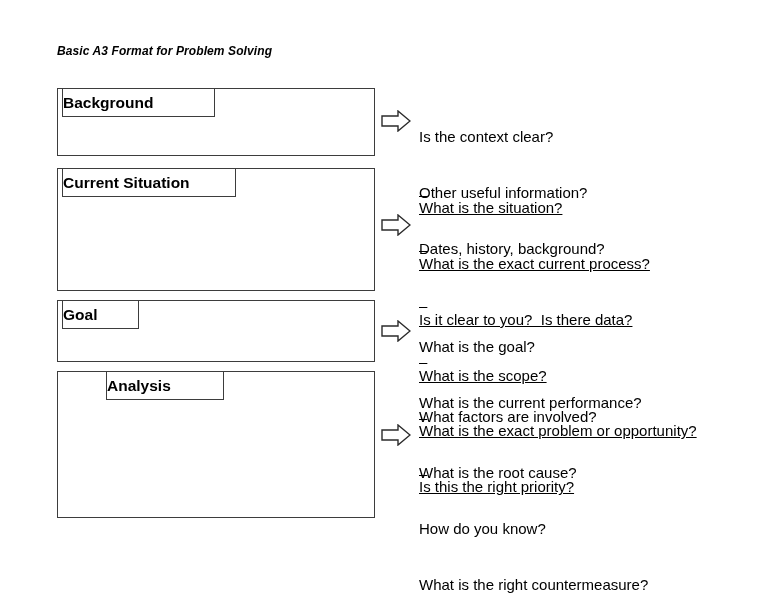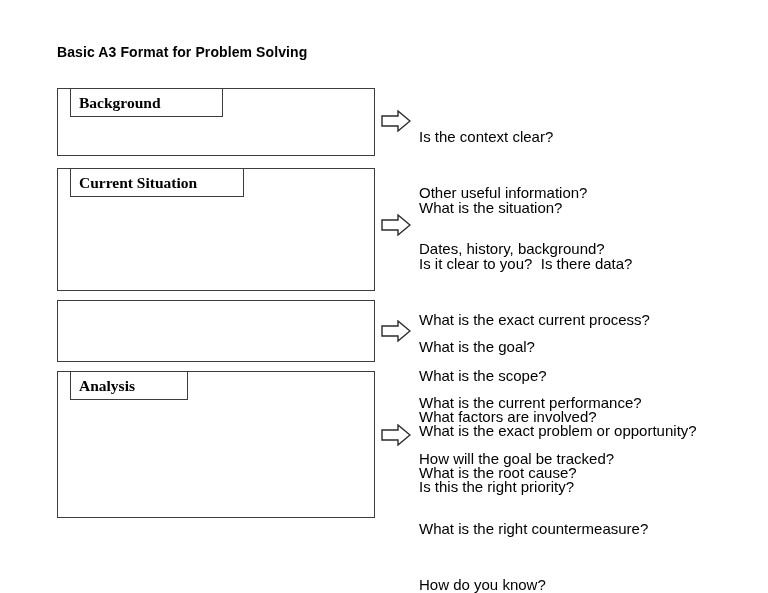--- a/index.html
+++ b/index.html
@@ -13,53 +13,52 @@
     position: relative;
     overflow: hidden;
     font-family: "Liberation Sans", sans-serif;
     color: #000000;
   }
 
   #page-title {
     position: absolute;
     left: 57px;
     top: 44px;
-    font-size: 14px;
+    font-size: 12px;
     font-weight: bold;
     letter-spacing: 0.1px;
     white-space: nowrap;
+    font-style: italic;
   }
 
   
   .section {
     position: absolute;
   }
 
   .main-box {
     position: absolute;
     left: 0;
     top: 0;
     box-sizing: border-box;
     background: #ffffff;
     border: 1.6px solid #3d3d3d;
   }
 
   .label-box {
     position: absolute;
-    left: 13px;
+    left: 5px;
     top: 0px;
     box-sizing: border-box;
     background: #ffffff;
     border: 1.6px solid #3d3d3d;
     height: 29px;
     display: flex;
     align-items: center;
-    padding-left: 8px;
     z-index: 3;
-    font-family: Liberation Serif, serif;
   }
 
   .label-text {
     font-size: 15.5px;
     font-weight: bold;
     white-space: nowrap;
     line-height: 1;
   }
 
   
@@ -117,60 +116,62 @@
     <span class="label-text">Current Situation</span>
   </div>
 </div>
 
 <div class="arrow" style="left:381px; top:214px;">
   <svg viewBox="0 0 30 22" xmlns="http://www.w3.org/2000/svg">
     <polygon points="1,6 17,6 17,1 29,11 17,21 17,16 1,16" fill="#ffffff" stroke="#2b2b2b" stroke-width="1.4" stroke-linejoin="miter"></polygon>
   </svg>
 </div>
 
-<div class="questions" style="top:162px;">
+<div class="questions" style="top:162px;text-decoration:underline;">
   <div class="q-line">What is the situation?</div>
+  <div class="q-line">What is the exact current process?</div>
   <div class="q-line">Is it clear to you?  Is there data?</div>
-  <div class="q-line">What is the exact current process?</div>
   <div class="q-line">What is the scope?</div>
   <div class="q-line">What is the exact problem or opportunity?</div>
   <div class="q-line">Is this the right priority?</div>
 </div>
 
 <div class="section" style="left:57px; top:300px; width:318px; height:62px;">
   <div class="main-box" style="width:318px; height:62px;"></div>
+  <div class="label-box" style="width:77px;">
+    <span class="label-text">Goal</span>
+  </div>
 </div>
 
 <div class="arrow" style="left:381px; top:320px;">
   <svg viewBox="0 0 30 22" xmlns="http://www.w3.org/2000/svg">
     <polygon points="1,6 17,6 17,1 29,11 17,21 17,16 1,16" fill="#ffffff" stroke="#2b2b2b" stroke-width="1.4" stroke-linejoin="miter"></polygon>
   </svg>
 </div>
 
 <div class="questions" style="top:301px;">
   <div class="q-line">What is the goal?</div>
   <div class="q-line">What is the current performance?</div>
-  <div class="q-line">How will the goal be tracked?</div>
 </div>
 
 <div class="section" style="left:57px; top:371px; width:318px; height:147px;">
   <div class="main-box" style="width:318px; height:147px;"></div>
-  <div class="label-box" style="width:118px;">
+  <div class="label-box" style="width:118px;margin-left:44px;">
     <span class="label-text">Analysis</span>
   </div>
 </div>
 
 <div class="arrow" style="left:381px; top:424px;">
   <svg viewBox="0 0 30 22" xmlns="http://www.w3.org/2000/svg">
     <polygon points="1,6 17,6 17,1 29,11 17,21 17,16 1,16" fill="#ffffff" stroke="#2b2b2b" stroke-width="1.4" stroke-linejoin="miter"></polygon>
   </svg>
 </div>
 
 <div class="questions" style="top:371px;">
   <div class="q-line">What factors are involved?</div>
   <div class="q-line">What is the root cause?</div>
+  <div class="q-line">How do you know?</div>
   <div class="q-line">What is the right countermeasure?</div>
-  <div class="q-line">How do you know?</div>
   
   
   
   
 </div>
 
 </body></html>

